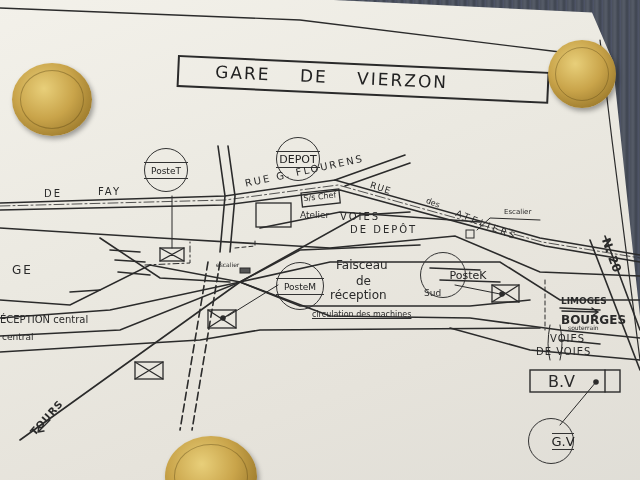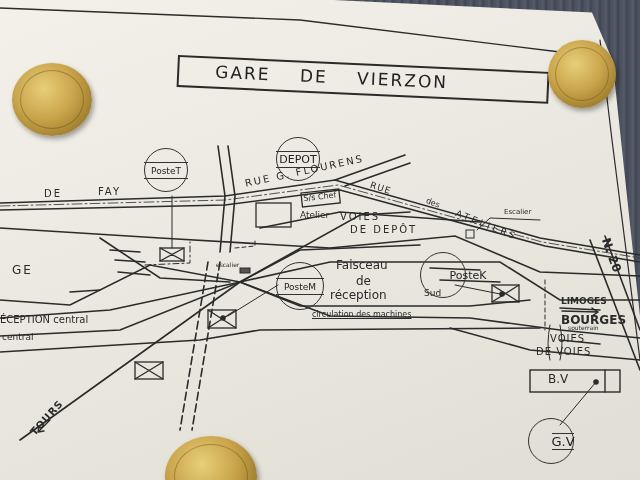--- a/index.html
+++ b/index.html
@@ -125,21 +125,21 @@
 <span class="lbl" style="left:44px;top:188px;font-size:10px;letter-spacing:2px;">DE</span>
 <span class="lbl" style="left:98px;top:186px;font-size:10px;letter-spacing:2px;">FAY</span>
 <span class="lbl" style="left:244px;top:178px;font-size:10px;letter-spacing:2px;transform:rotate(-12deg);">RUE G. FLOURENS</span>
 <span class="lbl" style="left:372px;top:180px;font-size:9px;letter-spacing:1px;transform:rotate(18deg);">RUE</span>
 <span class="lbl" style="left:428px;top:196px;font-size:8px;transform:rotate(22deg);">des</span>
 <span class="lbl" style="left:458px;top:208px;font-size:9px;letter-spacing:3px;transform:rotate(22deg);">ATELIERS</span>
 <span class="lbl" style="left:612px;top:236px;font-size:12px;font-weight:bold;transform:rotate(70deg);">N. 20</span>
 
 <span class="lbl" style="left:259px;top:210px;font-size:9px;margin-left:41px;">Atelier</span>
 <span class="lbl" style="left:303px;top:194px;font-size:8px;transform:rotate(-6deg);">S/s Chef</span>
-<span class="lbl" style="left:548px;top:372px;font-size:12px;">B.V</span>
+<span class="lbl" style="left:548px;top:372px;font-size:16px;">B.V</span>
 
 <span class="lbl" style="left:340px;top:211px;font-size:10px;letter-spacing:2px;">VOIES</span>
 <span class="lbl" style="left:318px;top:224px;font-size:10px;letter-spacing:2px;margin-left:32px;">DE DEPÔT</span>
 <span class="lbl" style="left:336px;top:258px;font-size:12px;">Faisceau</span>
 <span class="lbl" style="left:356px;top:274px;font-size:12px;">de</span>
 <span class="lbl" style="left:330px;top:288px;font-size:12px;">réception</span>
 <span class="lbl" style="left:414px;top:288px;font-size:9px;margin-left:10px;">Sud</span>
 <span class="lbl" style="left:312px;top:310px;font-size:8px;text-decoration:underline;">circulation des machines</span>
 <span class="lbl" style="left:0px;top:314px;font-size:10px;text-align:right;">ÉCEPTION central</span>
 <span class="lbl" style="left:2px;top:332px;font-size:9px;">central</span>

